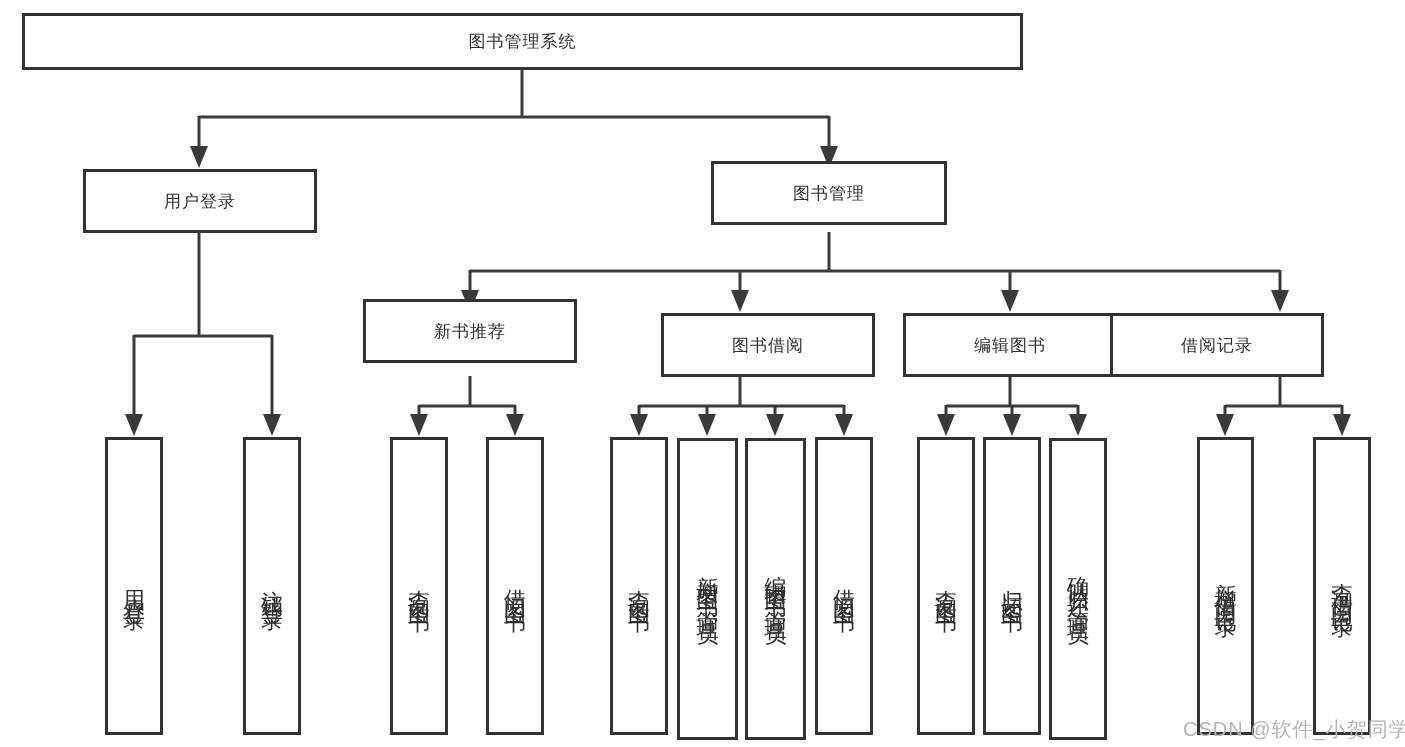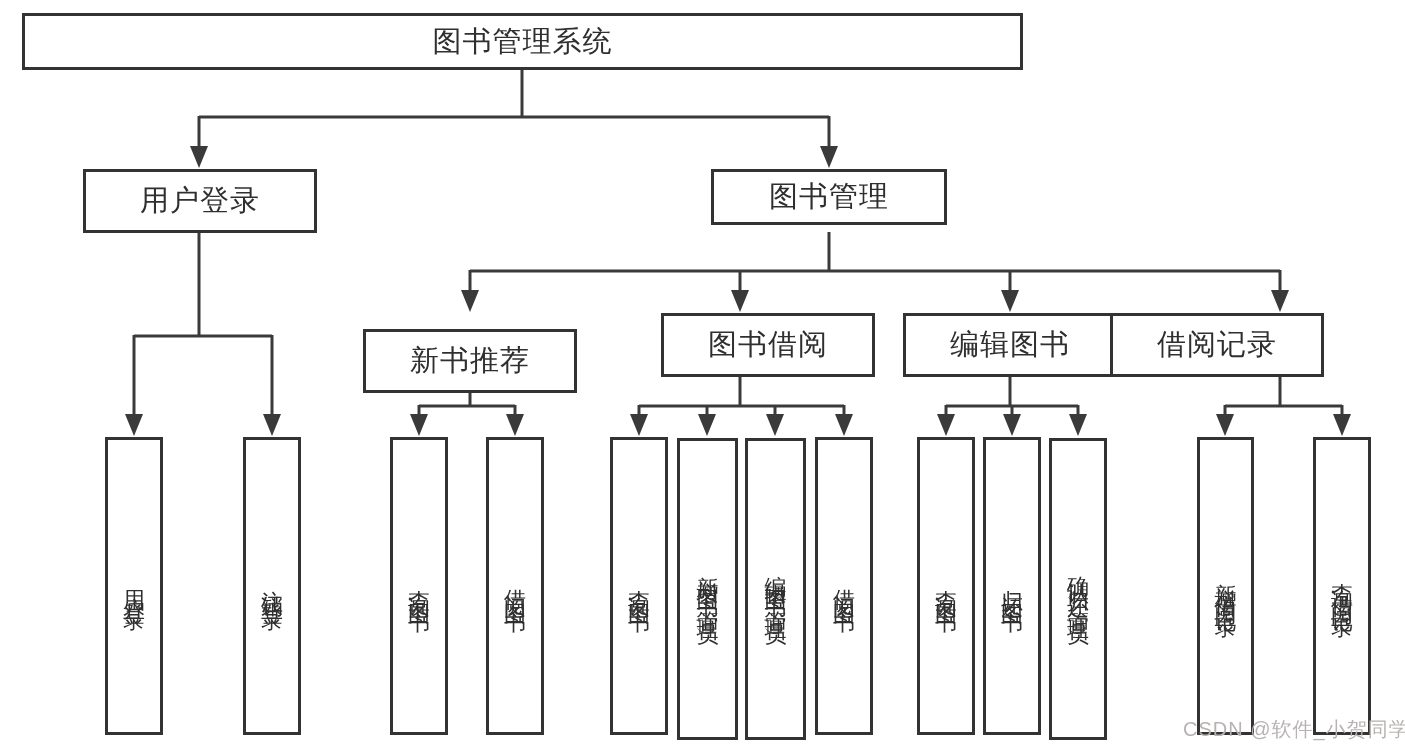--- a/index.html
+++ b/index.html
@@ -12,21 +12,21 @@
     font-family:"Liberation Sans","DejaVu Sans",sans-serif;overflow:hidden;
   }
   .connector-layer{position:absolute;left:0;top:0;z-index:1;}
   .connector-layer line{stroke:var(--line);stroke-width:3;}
   .connector-layer polygon{fill:var(--line);}
   .node{
     position:absolute;box-sizing:border-box;background:var(--background);
     border:3px solid var(--border);display:flex;align-items:center;justify-content:center;
     color:var(--text);z-index:2;
   }
-  .node.h span{font-size:29px;letter-spacing:1px;white-space:nowrap;}
+  .node.h span{font-size:17px;letter-spacing:1px;white-space:nowrap;}
   .node.v span{
     writing-mode:vertical-rl;text-orientation:mixed;
     font-size:22px;letter-spacing:7px;line-height:1;white-space:nowrap;
   }
   .watermark{
     position:absolute;left:1183px;top:716px;z-index:3;
     font-size:20px;color:var(--watermark);white-space:nowrap;letter-spacing:1px;
   }
 </style>
 </head>
@@ -100,25 +100,25 @@
     </g>
   </svg>
 
   <div class="node h" style="left:22px;top:13px;width:1001px;height:57px">
     <span>图书管理系统</span>
   </div>
 
   <div class="node h" style="left:83px;top:169px;width:234px;height:64px">
     <span>用户登录</span>
   </div>
-  <div class="node h" style="left:711px;top:169px;width:236px;height:56px">
+  <div class="node h" style="left:711px;top:161px;width:236px;height:64px">
     <span>图书管理</span>
   </div>
 
-  <div class="node h" style="left:363px;top:329px;width:214px;height:64px">
+  <div class="node h" style="left:363px;top:299px;width:214px;height:64px">
     <span>新书推荐</span>
   </div>
   <div class="node h" style="left:661px;top:313px;width:214px;height:64px">
     <span>图书借阅</span>
   </div>
   <div class="node h" style="left:903px;top:313px;width:214px;height:64px">
     <span>编辑图书</span>
   </div>
   <div class="node h" style="left:1110px;top:313px;width:214px;height:64px">
     <span>借阅记录</span>

